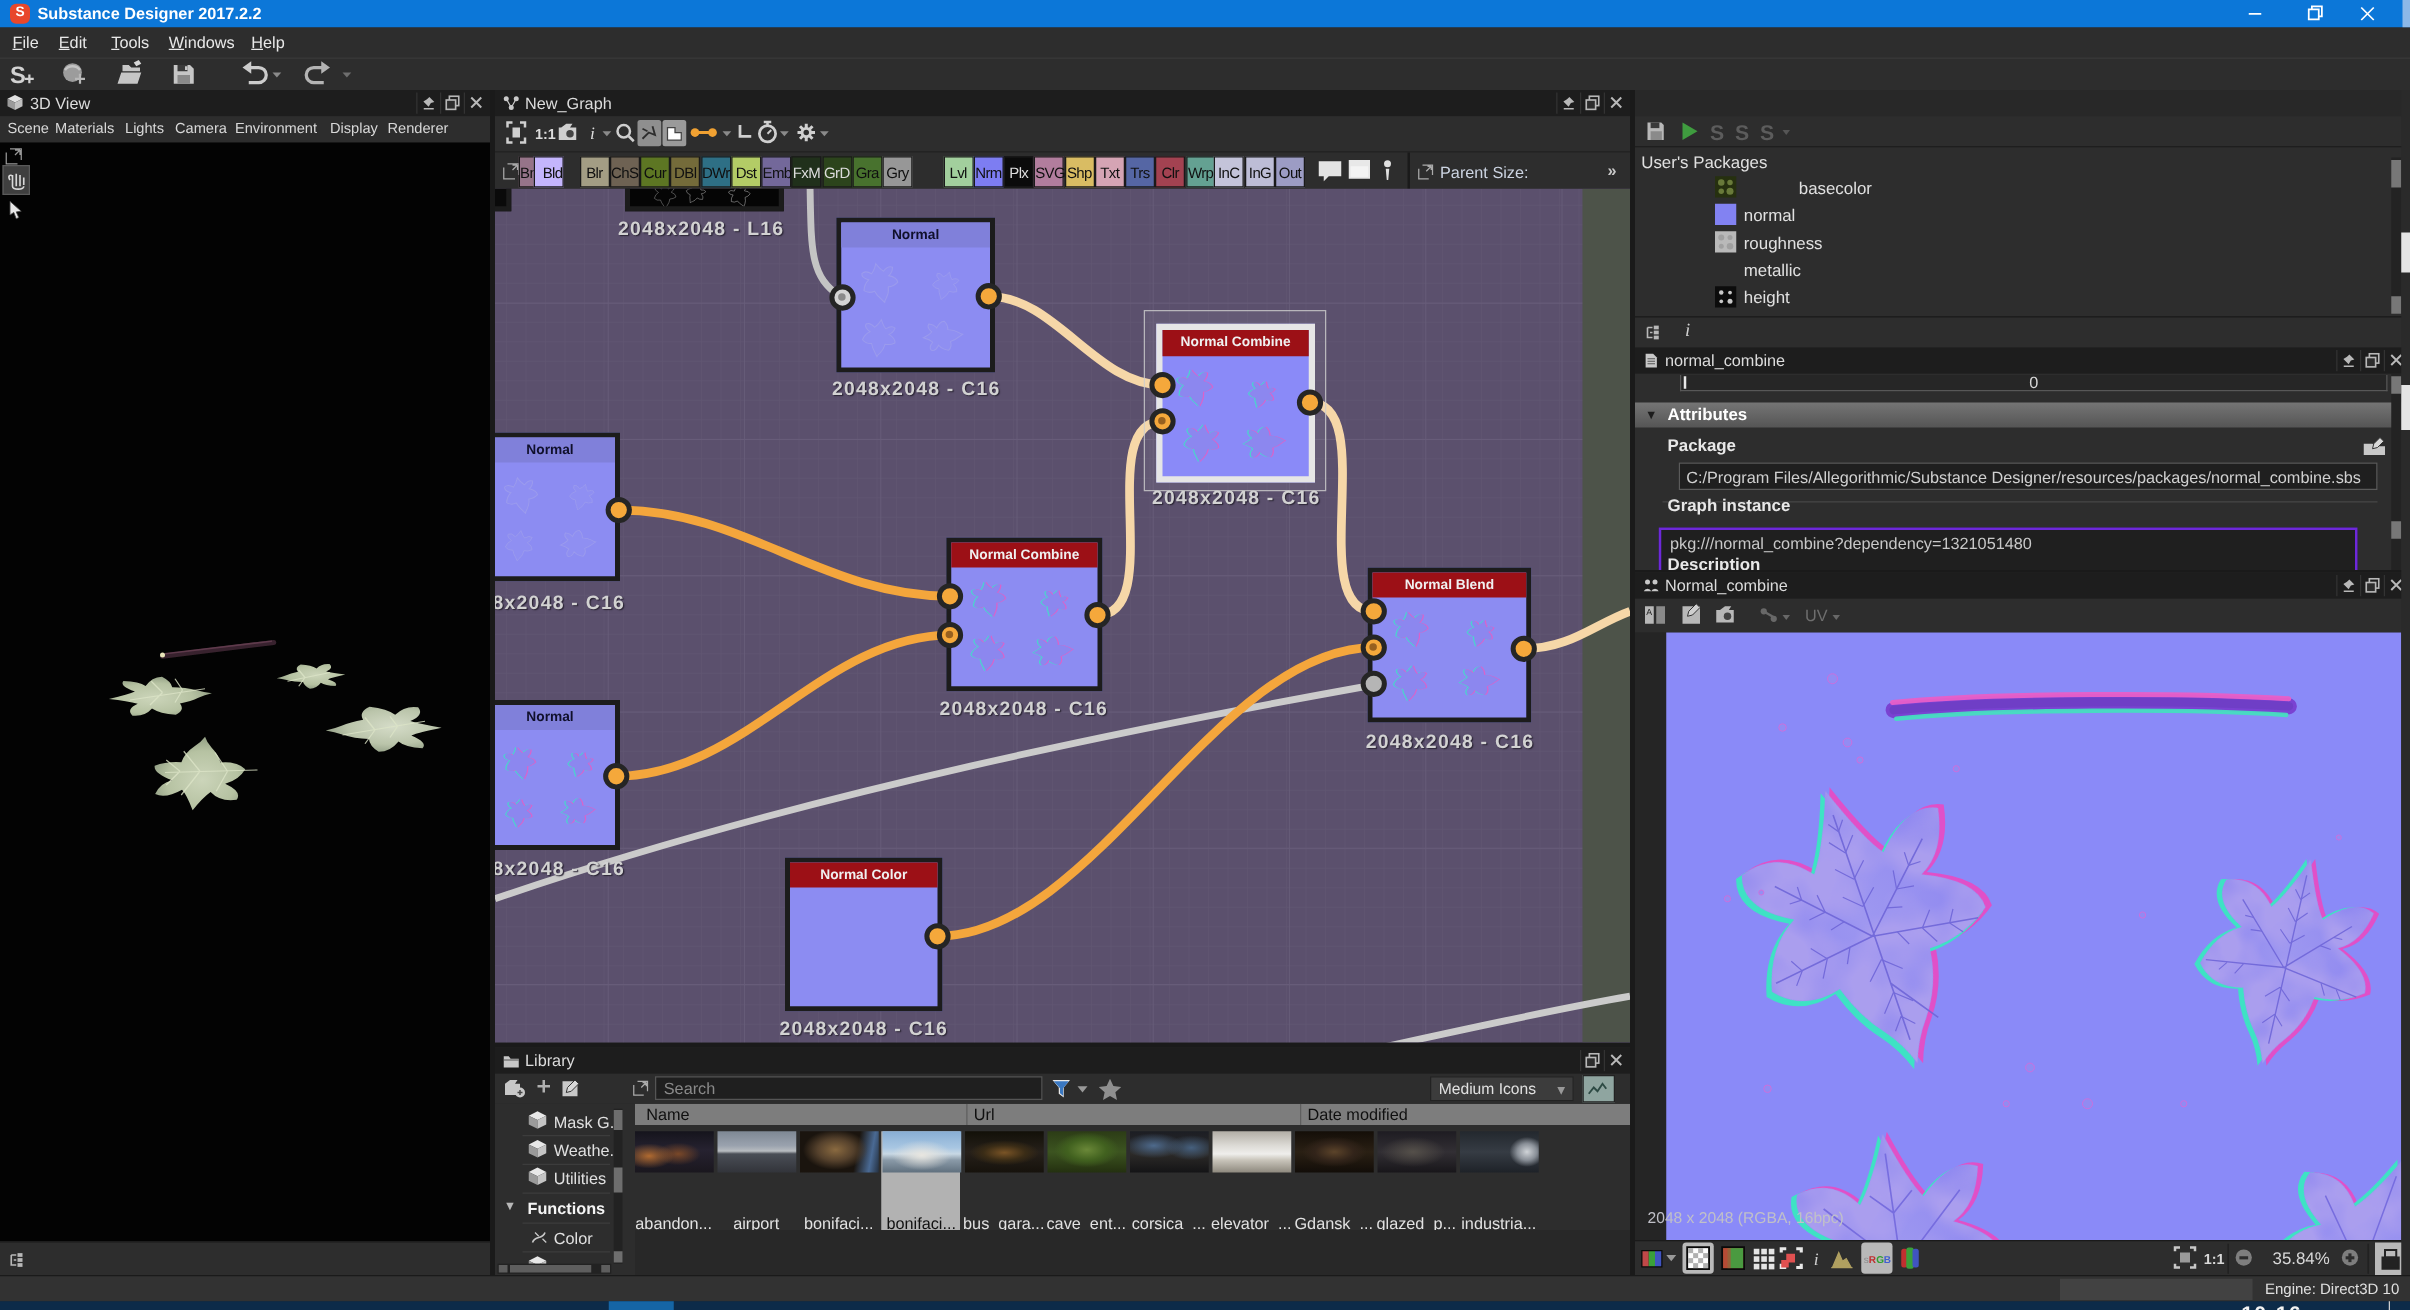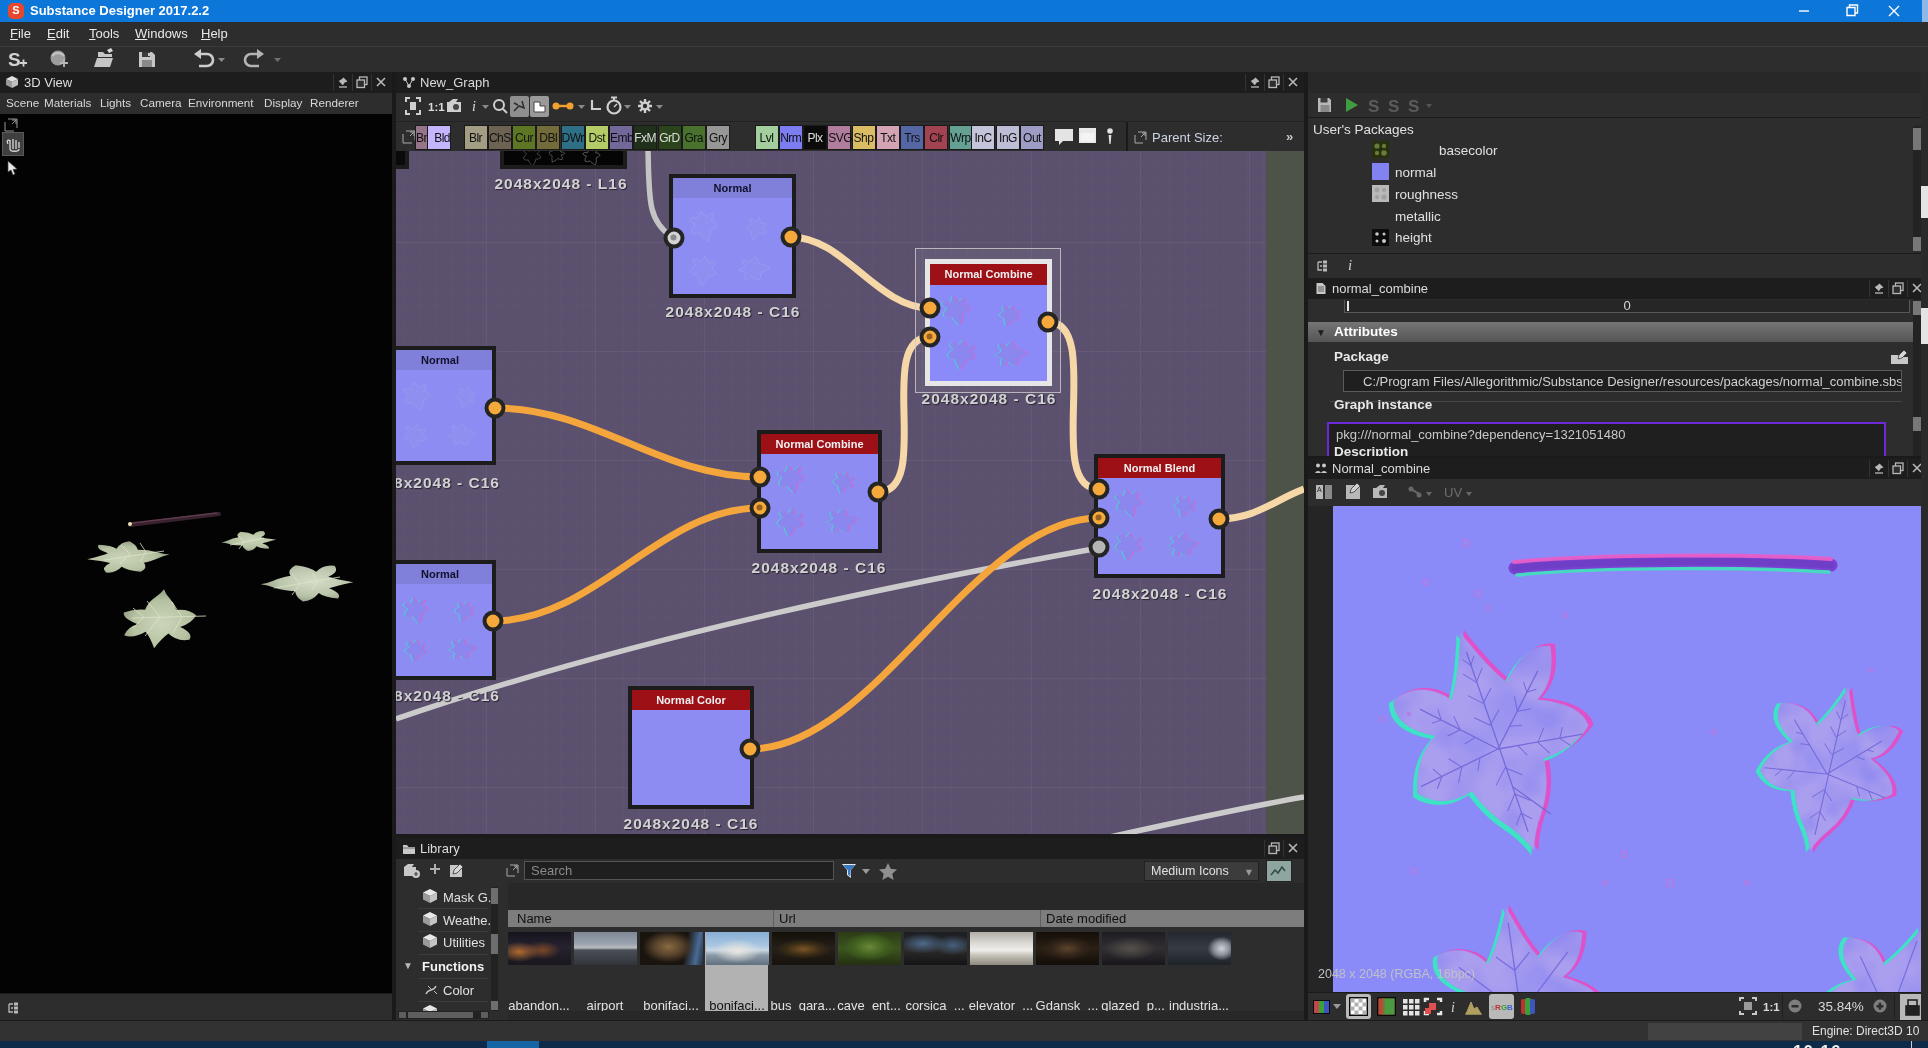--- a/index.html
+++ b/index.html
@@ -41,21 +41,21 @@
   #gpnodes {left:396px; top:121px; width:908px; height:30px; background:#2d2d2d; border-top:1px solid #222;}
   #gpcanvas {left:396px; top:151px; width:908px; height:683px; background:#5b506d; overflow:hidden;}
 
   .nbtn { position:absolute; top:3px; width:24px; height:25px; font-size:12px; color:#101010; text-align:center;
           line-height:25px; border:1px solid #1a1a1a; letter-spacing:-0.5px; }
 
   
   #libhead {left:396px; top:838px; width:908px;}
   #libtb  {left:396px; top:859px; width:908px; height:24px; background:#2d2d2d;}
   #libtree {left:396px; top:883px; width:112px; height:137px; background:#2d2d2d; color:#e0e0e0; font-size:13px;}
-  #libmain {left:508px; top:883px; width:796px; height:101px; background:#2d2d2d; overflow:hidden;margin-top:27px;}
+  #libmain {left:508px; top:883px; width:796px; height:101px; background:#2d2d2d; overflow:hidden;}
 
   
   #exhead {left:1308px; top:72px; width:620px;}
   #extb {left:1308px; top:93px; width:620px; height:25px; background:#2d2d2d; border-bottom:1px solid #1a1a1a;}
   #extree {left:1308px; top:118px; width:620px; height:135px; background:#2d2d2d; color:#e0e0e0;}
   #exbot {left:1308px; top:253px; width:620px; height:25px; background:#2d2d2d; border-top:1px solid #1a1a1a;}
 
   #nchead {left:1308px; top:278px; width:620px;}
   #ncbody {left:1308px; top:299px; width:620px; height:157px; background:#2d2d2d; color:#d8d8d8; overflow:hidden;}
 
@@ -777,21 +777,21 @@
     </div>
     <div style="position:absolute; left:0px; top:23px; width:620px; height:20px; background:linear-gradient(#757575,#555555); color:#fff;">
       <span style="position:absolute; left:8px; top:5px; font-size:10px; color:#1c1c1c;">▼</span>
       <span style="position:absolute; left:26px; top:2px; font-weight:bold; font-size:13.5px;">Attributes</span>
     </div>
     <div style="position:absolute; left:26px; top:50px; font-weight:bold; font-size:13.5px; color:#e8e8e8;">Package</div>
     <svg width="20" height="16" style="position:absolute; right:18px; top:50px;">
         <path d="M1,6 h7 l2,2 h8 v7 h-17 z" fill="#c8c8c8"></path>
         <path d="M14,1 l3,3 -5,5 -4,1 1,-4 z" fill="#d8d8d8" stroke="#333" stroke-width="0.8"></path>
       </svg>
-    <div style="position:absolute; left:35px; top:71px; width:559px; height:22px; background:#1f1f1f; border:1px solid #5a5a5a; color:#d0d0d0; font-size:13px; padding:3px 19px; white-space:nowrap; overflow:hidden;">C:/Program Files/Allegorithmic/Substance Designer/resources/packages/normal_combine.sbs</div>
+    <div style="position:absolute; left:35px; top:71px; width:559px; height:22px; background:#1f1f1f; border:1px solid #5a5a5a; color:#d0d0d0; font-size:13px; padding:3px 5px; white-space:nowrap; overflow:hidden;">C:/Program Files/Allegorithmic/Substance Designer/resources/packages/normal_combine.sbs</div>
     <div style="position:absolute; left:22px; top:102px; width:572px; height:1px; background:#474747;"></div>
     <div style="position:absolute; left:26px; top:98px; font-weight:bold; font-size:13.5px; color:#e8e8e8;">Graph instance</div>
     <div style="position:absolute; left:19px; top:123px; width:559px; height:36px; background:#1f1f1f; border:2px solid #6d28d9; color:#c8c8c8; font-size:13px; padding:3px 7px; white-space:nowrap; overflow:hidden;">pkg:///normal_combine?dependency=1321051480</div>
     <div style="position:absolute; left:26px; top:145px; font-weight:bold; font-size:13.5px; color:#e8e8e8; height:12px; overflow:hidden;">Description</div>
     <div style="position:absolute; right:7px; top:0px; width:8px; height:157px; background:#232323;">
       <div style="position:absolute; left:0; top:2px; width:8px; height:14px; background:#777;"></div>
       <div style="position:absolute; left:0; top:118px; width:8px; height:14px; background:#777;"></div>
     </div>
   </div>
 

